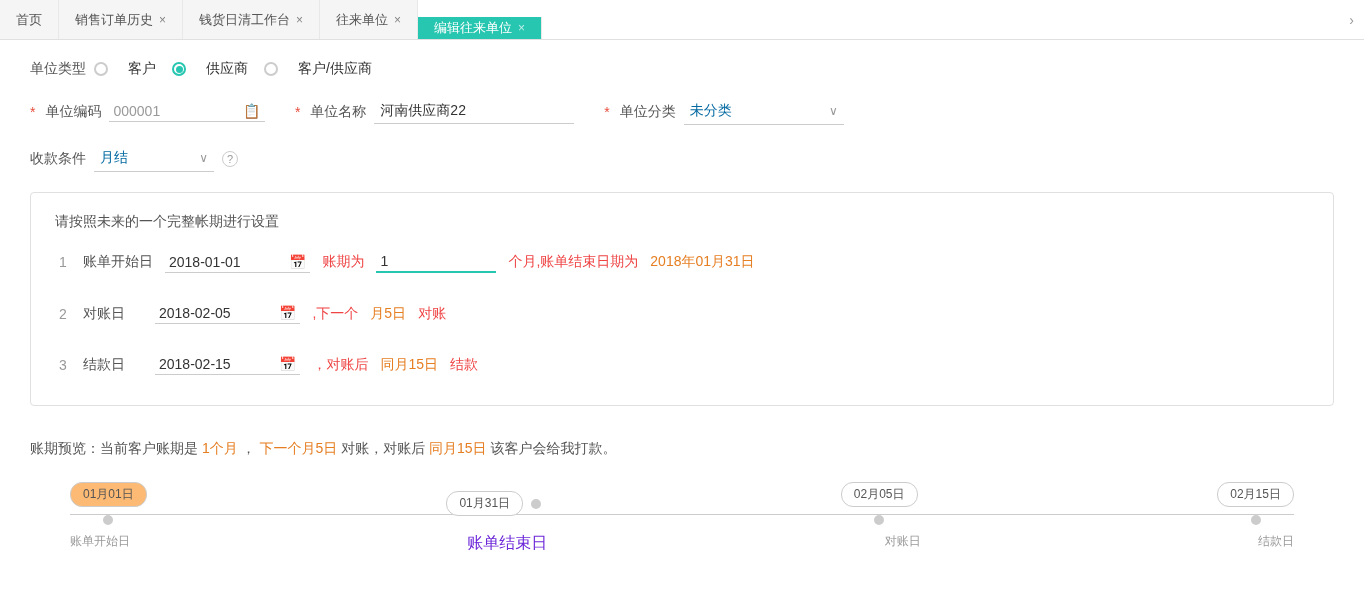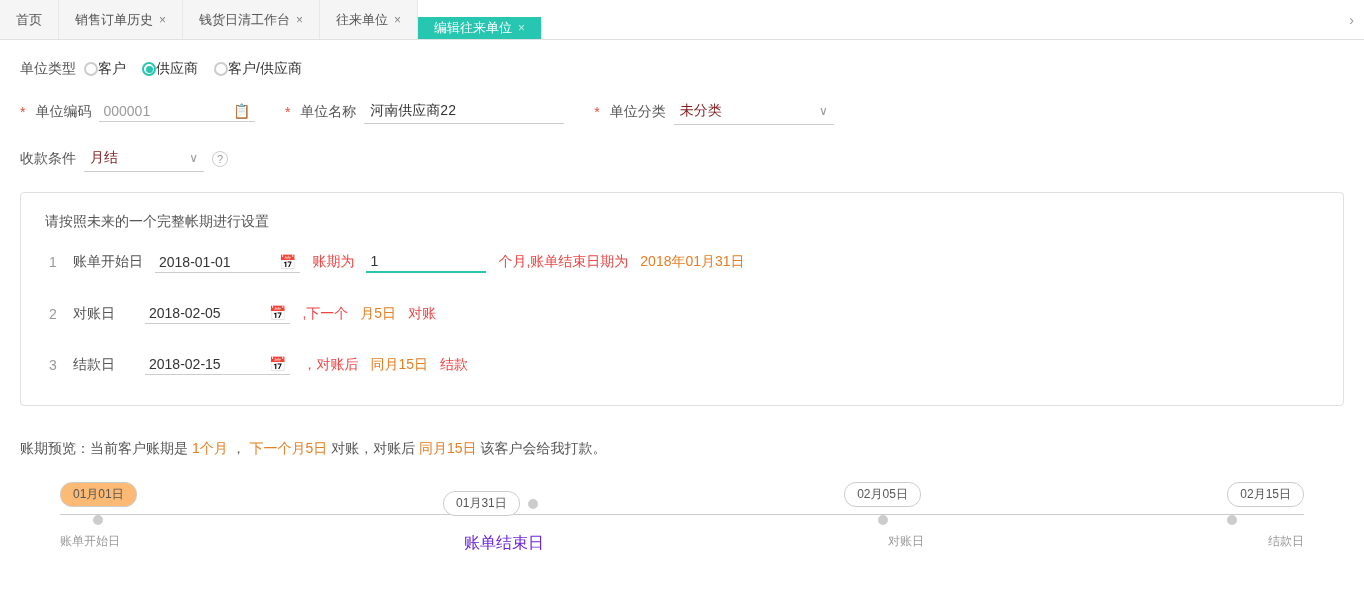--- a/index.html
+++ b/index.html
@@ -41,21 +41,21 @@
       display: flex;
       align-items: center;
       padding: 0 10px;
       cursor: pointer;
       color: #999;
     }
 
     
     .main-content {
       background: #fff;
-      padding: 20px 20px;
+      padding: 20px 30px;
       min-height: calc(100vh - 40px);
     }
 
     
     .form-row {
       display: flex;
       align-items: center;
       margin-bottom: 20px;
       gap: 30px;
     }
@@ -75,21 +75,21 @@
 
     
     .radio-group {
       display: flex;
       gap: 16px;
       align-items: center;
     }
     .radio-item {
       display: flex;
       align-items: center;
-      gap: 0;
+      gap: 20px;
       cursor: pointer;
     }
     .radio-circle {
       width: 14px;
       height: 14px;
       border-radius: 50%;
       border: 2px solid #ccc;
       display: flex;
       align-items: center;
       justify-content: center;
@@ -140,21 +140,21 @@
     .dropdown-field {
       display: flex;
       align-items: center;
       border-bottom: 1px solid #ccc;
       padding: 4px 6px;
       min-width: 120px;
       cursor: pointer;
       gap: 6px;
     }
     .dropdown-value {
-      color: #7f1d1d;
+      color: #0369a1;
       flex: 1;
     }
     .dropdown-arrow {
       color: #999;
       font-size: 12px;
     }
 
     
     .help-icon {
       width: 16px;
@@ -393,21 +393,21 @@
         <div style="display:flex;flex-direction:row;align-items:center;gap:8px;">
           <div style="border:1px solid #ccc;border-radius:12px;padding:3px 12px;font-size:12px;color:#555;background:#fff;white-space:nowrap;">01月31日</div>
           <div style="width:10px;height:10px;border-radius:50%;background:#ccc;border:2px solid #ccc;"></div>
         </div>
 
         <div style="display:flex;flex-direction:column;align-items:center;gap:8px;">
           <div style="border:1px solid #ccc;border-radius:12px;padding:3px 12px;font-size:12px;color:#555;background:#fff;white-space:nowrap;">02月05日</div>
           <div style="width:10px;height:10px;border-radius:50%;background:#ccc;border:2px solid #ccc;"></div>
         </div>
 
-        <div style="display:flex;flex-direction:column;gap:8px;">
+        <div style="display:flex;flex-direction:column;align-items:center;gap:8px;">
           <div style="border:1px solid #ccc;border-radius:12px;padding:3px 12px;font-size:12px;color:#555;background:#fff;white-space:nowrap;">02月15日</div>
           <div style="width:10px;height:10px;border-radius:50%;background:#ccc;border:2px solid #ccc;"></div>
         </div>
       </div>
 
       <div style="display:flex;justify-content:space-between;margin-top:8px;">
         <span style="font-size:12px;color:#999;text-align:center;">账单开始日</span>
         <span style="font-size:16px;color:#6d28d9;text-align:center;">账单结束日</span>
         <span style="font-size:12px;color:#999;text-align:center;">对账日</span>
         <span style="font-size:12px;color:#999;text-align:center;">结款日</span>

